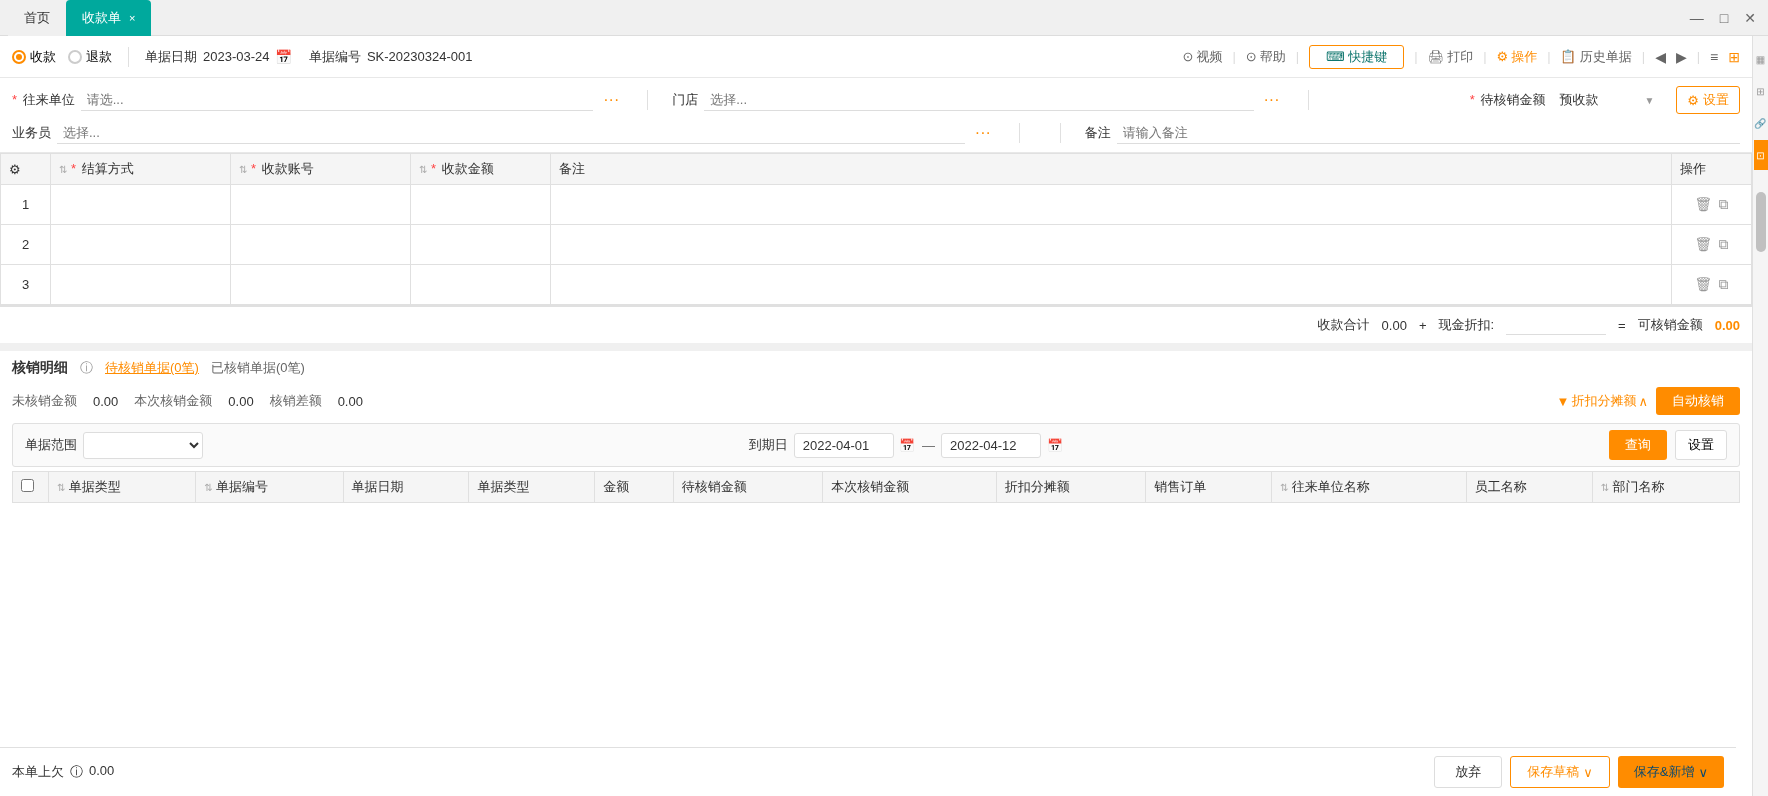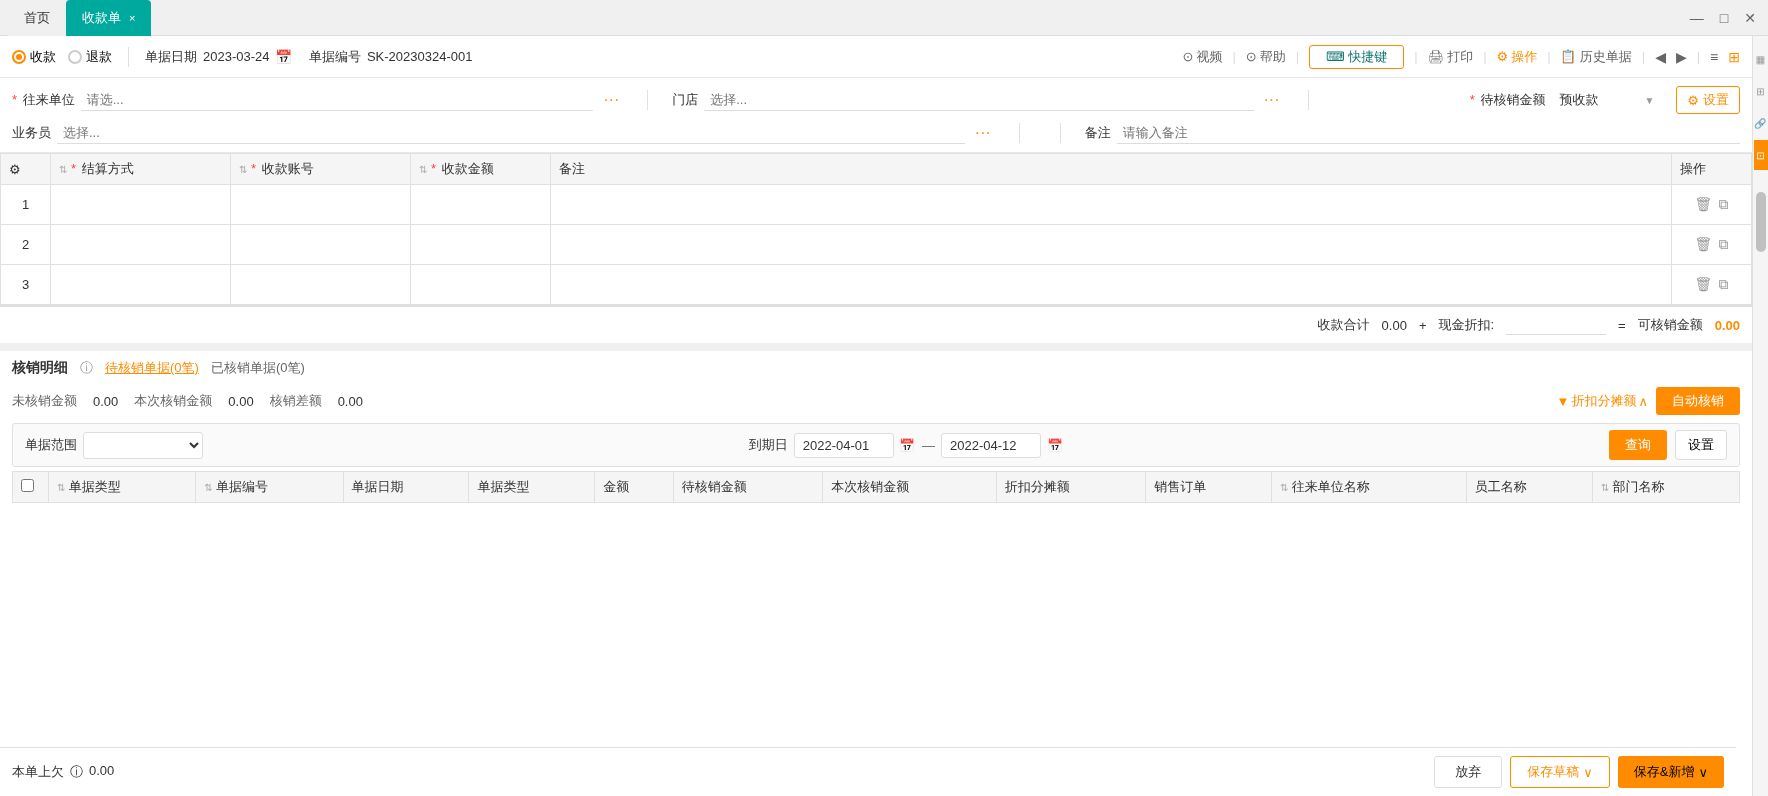--- a/index.html
+++ b/index.html
@@ -140,21 +140,21 @@
     .bottom-actions {
       display: flex; align-items: center; padding: 8px 12px;
       border-top: 1px solid #e0e0e0; background: #fff;
       position: absolute; bottom: 0; left: 0; right: 16px;
     }
     .prev-balance { color: #333; font-size: 13px; display: flex; align-items: flex-start; gap: 6px; }
     .prev-balance-value { color: #333; font-weight: 500; }
     .actions-right { margin-left: auto; display: flex; gap: 8px; border-radius: 16px; }
     .btn-abandon { background: #fff; border: 1px solid #ddd; color: #333; padding: 6px 20px; border-radius: 3px; cursor: pointer; font-size: 13px; }
     .btn-save-draft { background: #fff; border: 1px solid #ff8c00; color: #ff8c00; padding: 6px 16px; border-radius: 3px; cursor: pointer; font-size: 13px; display: flex; align-items: center; gap: 4px; }
-    .btn-save-new { background: #ff8c00; border: none; color: #000000; padding: 6px 16px; border-radius: 3px; cursor: pointer; font-size: 13px; display: flex; align-items: center; gap: 4px; }
+    .btn-save-new { background: #ff8c00; border: none; color: #0c4a6e; padding: 6px 16px; border-radius: 3px; cursor: pointer; font-size: 13px; display: flex; align-items: center; gap: 4px; }
 
     table.main-table { table-layout: fixed; }
   </style>
 </head>
 <body>
 
 <div style="position: relative; width: 1768px; height: 796px; overflow: hidden;">
 
   <div class="tab-bar">
     <div class="tab-home">

